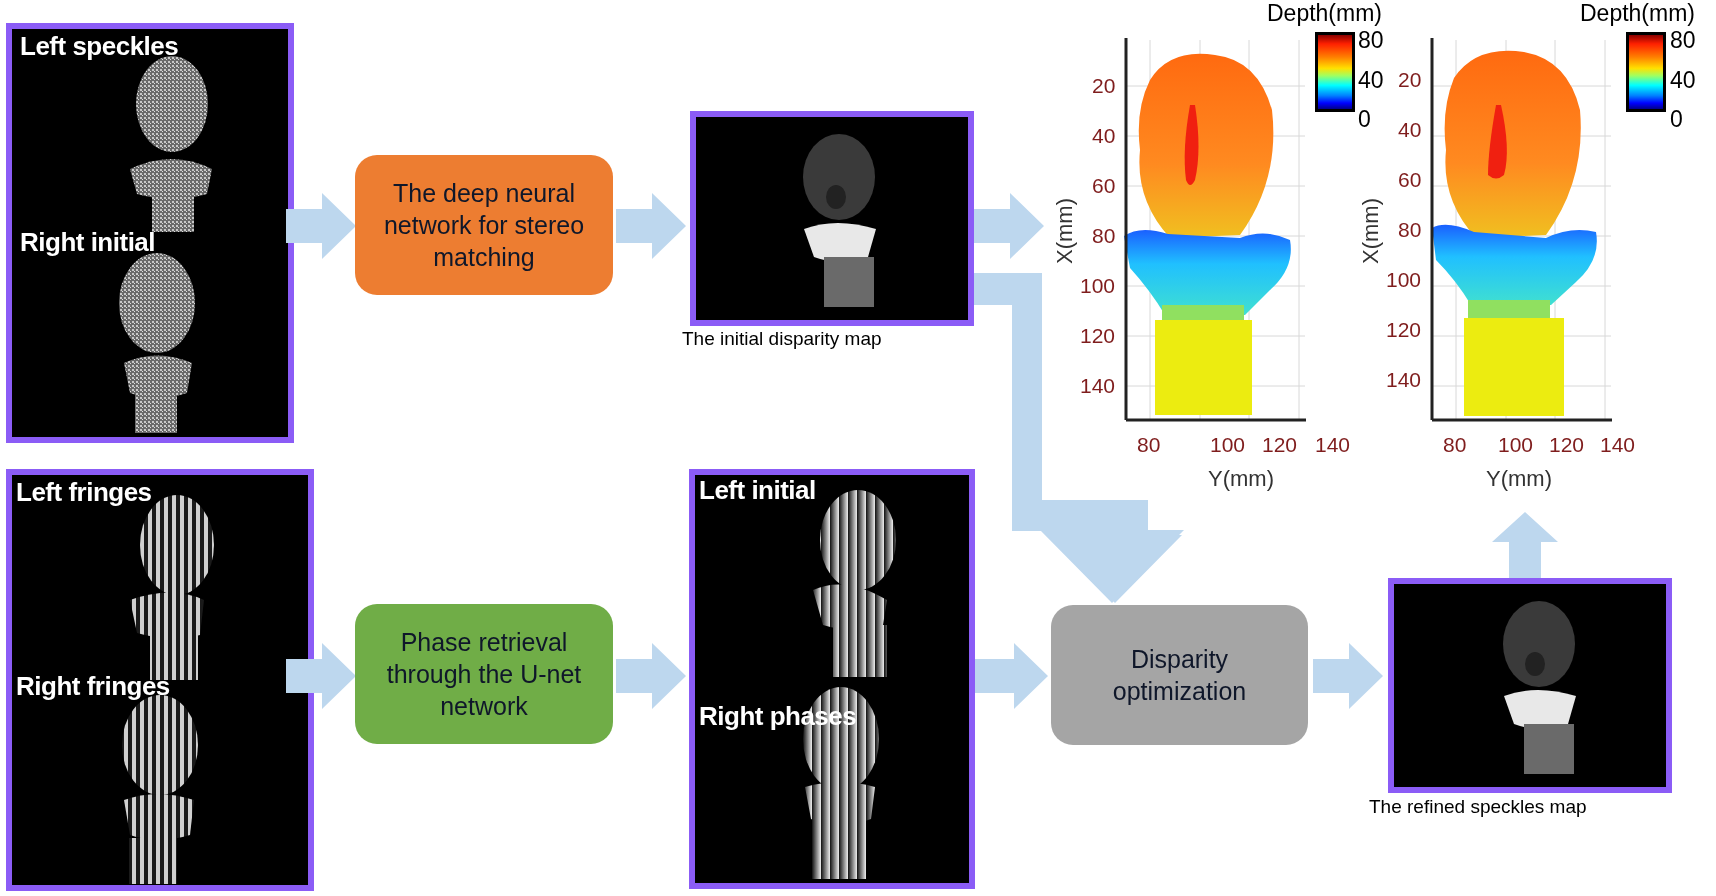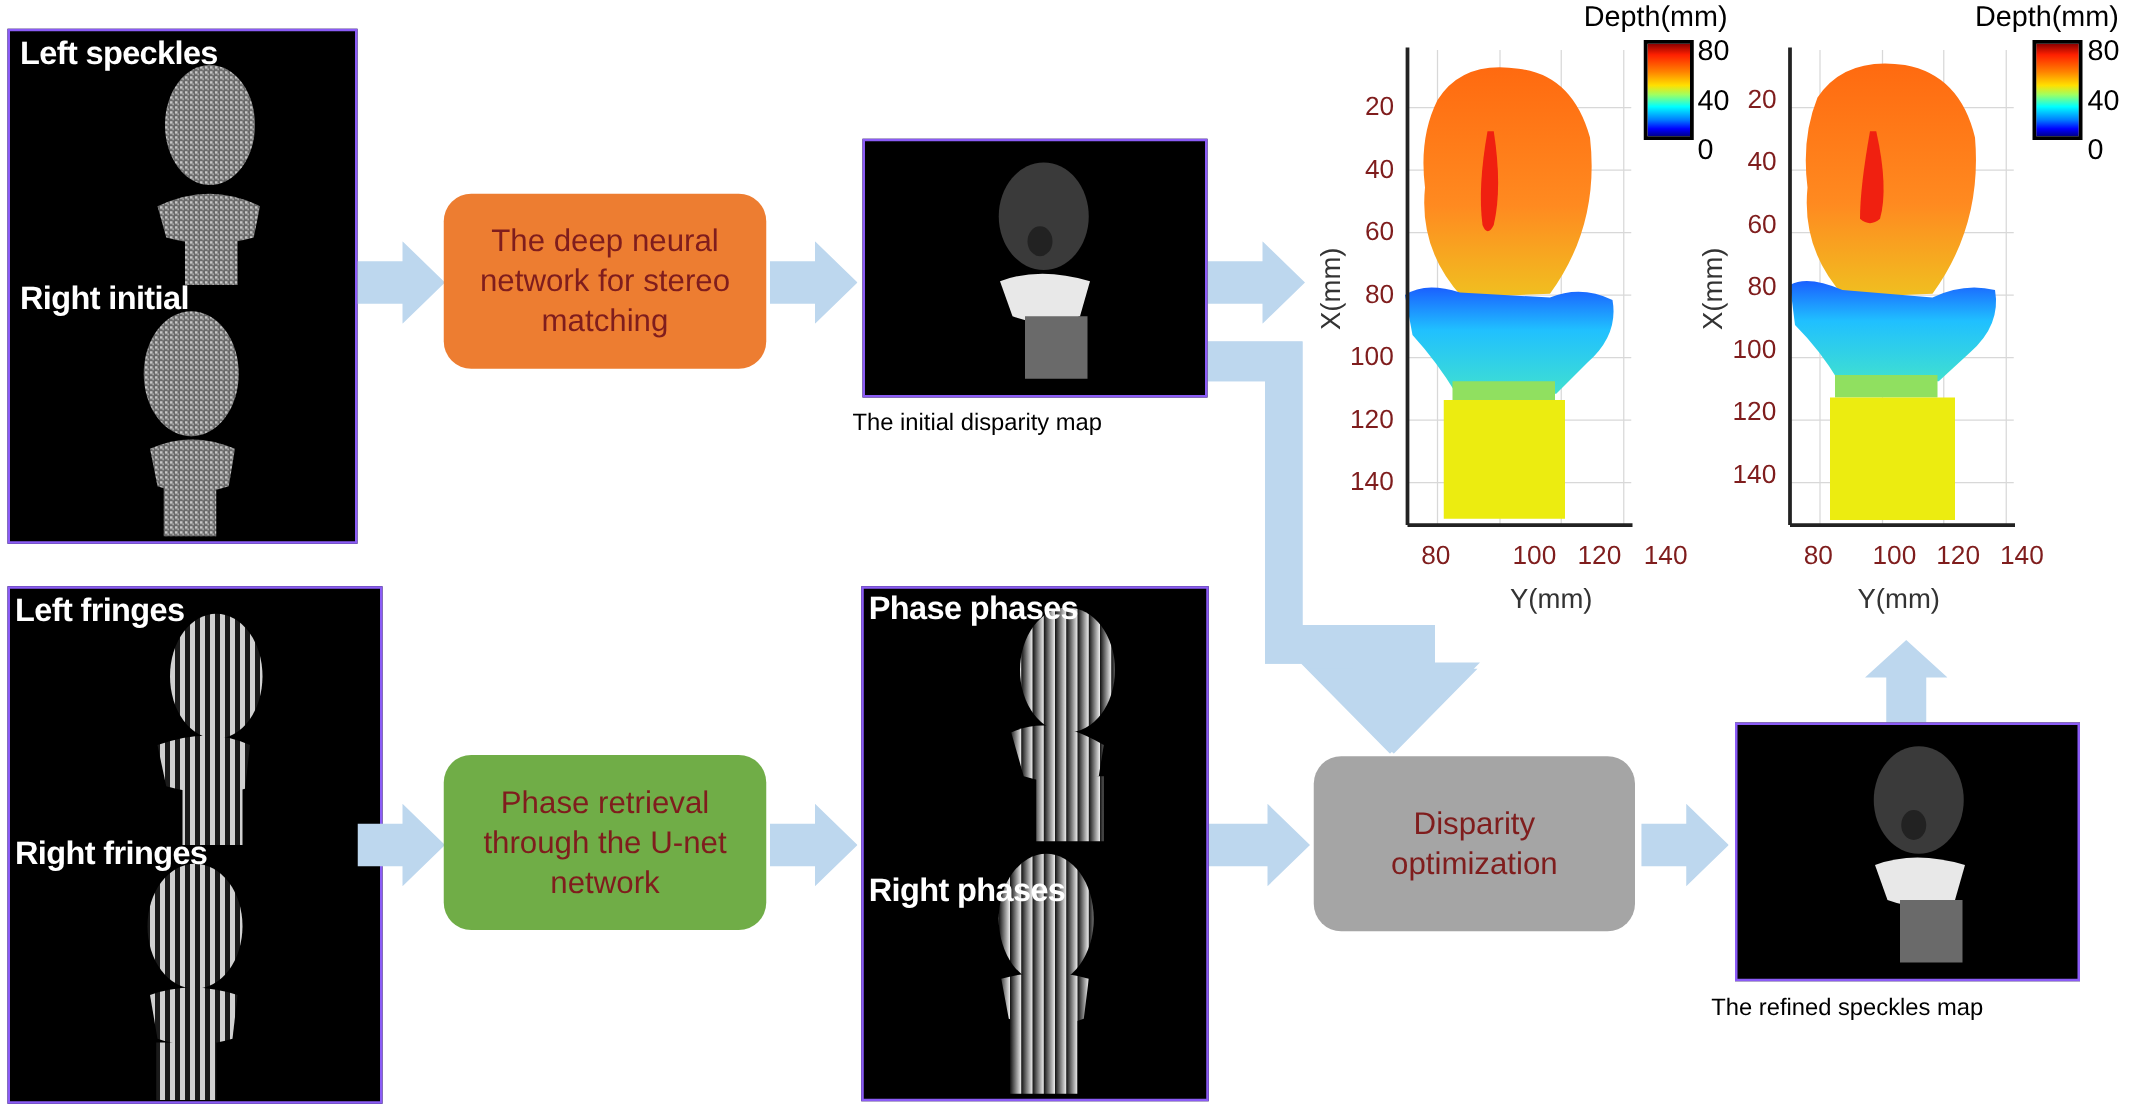--- a/index.html
+++ b/index.html
@@ -1,21 +1,21 @@
 <!DOCTYPE html>
 <html><head>
 <meta charset="utf-8">
 <style>
   html, body { margin:0; padding:0; background:#ffffff; }
   body { width:1716px; height:896px; position:relative; overflow:hidden;
          font-family:"Liberation Sans", sans-serif; color:#000; }
   .abs { position:absolute; }
-  .panel { position:absolute; background:#000; border:2px solid #8b5cf6; overflow:hidden; }
+  .panel { position:absolute; background:#000; border:6px solid #8b5cf6; overflow:hidden; }
   .panel-label { position:absolute; color:#fff; font-weight:bold; font-size:26px; letter-spacing:-0.5px; }
-  .box { position:absolute; border-radius:22px; color:#7f1d1d; font-size:25px; line-height:32px;
+  .box { position:absolute; border-radius:22px; color:#0f172a; font-size:25px; line-height:32px;
          display:flex; align-items:center; justify-content:center; text-align:center; }
   .caption { position:absolute; font-size:19px; color:#000; white-space:nowrap; }
   .arrow { position:absolute; }
   .tick { position:absolute; font-size:21px; color:#7f1d1d; }
   .axis-label { position:absolute; font-size:22px; color:#333; }
   .cbar-title { position:absolute; font-size:23px; color:#000; }
   .cbar-tick { position:absolute; font-size:23px; color:#000; }
   .colorbar { position:absolute; width:34px; height:74px; border:3px solid #000;
               background:linear-gradient(to bottom,#8b0000 0%,#ff2000 12%,#ff8000 30%,#ffe000 45%,#a0ff60 55%,#00ffff 68%,#0080ff 82%,#0000ff 92%,#00008b 100%); }
 </style>
@@ -132,21 +132,21 @@
     </defs>
     <ellipse cx="163" cy="65" rx="38" ry="50" fill="url(#phs)"></ellipse>
     <path d="M118 115 Q150 100 192 125 L188 150 Q160 160 128 150 Z" fill="url(#phs)"></path>
     <rect x="138" y="150" width="54" height="52" fill="url(#phs)"></rect>
   </svg>
   <svg class="abs" style="left:0;top:204px" width="274" height="204" viewBox="0 0 274 204">
     <ellipse cx="146" cy="60" rx="38" ry="52" fill="url(#phs)"></ellipse>
     <path d="M110 108 Q145 98 180 108 L176 140 Q145 152 116 140 Z" fill="url(#phs)"></path>
     <rect x="117" y="140" width="54" height="60" fill="url(#phs)"></rect>
   </svg>
-  <div class="panel-label" style="left:4px;top:0px;">Phase phases</div>
+  <div class="panel-label" style="left:4px;top:0px;">Left initial</div>
   <div class="panel-label" style="left:4px;top:194px;margin-top:32px;">Right phases</div>
 </div>
 
 <div class="panel" style="left:1388px;top:578px;width:272px;height:203px;">
   <svg width="272" height="203" viewBox="0 0 272 203">
     <ellipse cx="145" cy="60" rx="36" ry="43" fill="#3a3a3a"></ellipse>
     <ellipse cx="141" cy="80" rx="10" ry="12" fill="#222"></ellipse>
     <path d="M110 112 Q142 100 182 112 L174 140 Q147 150 120 140 Z" fill="#e8e8e8"></path>
     <rect x="130" y="140" width="50" height="50" fill="#6a6a6a"></rect>
   </svg>

